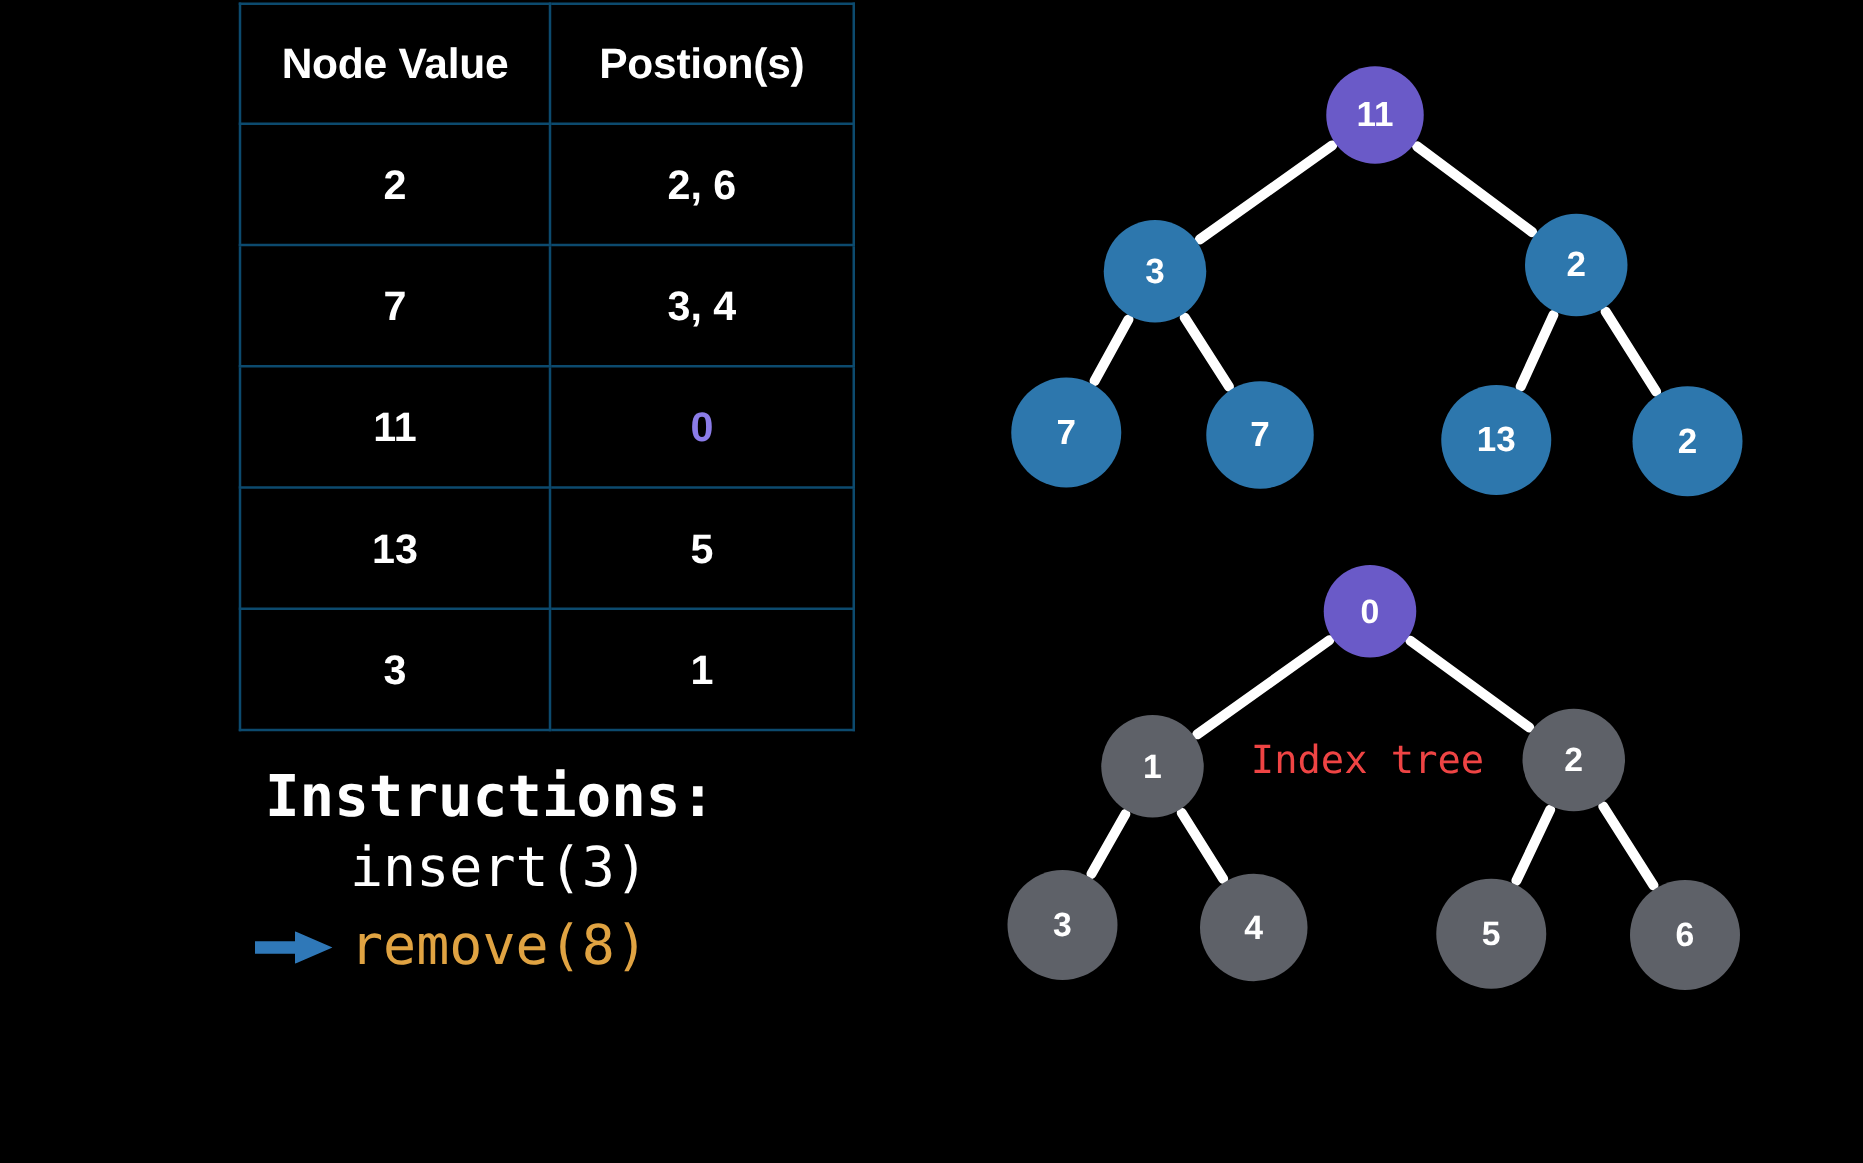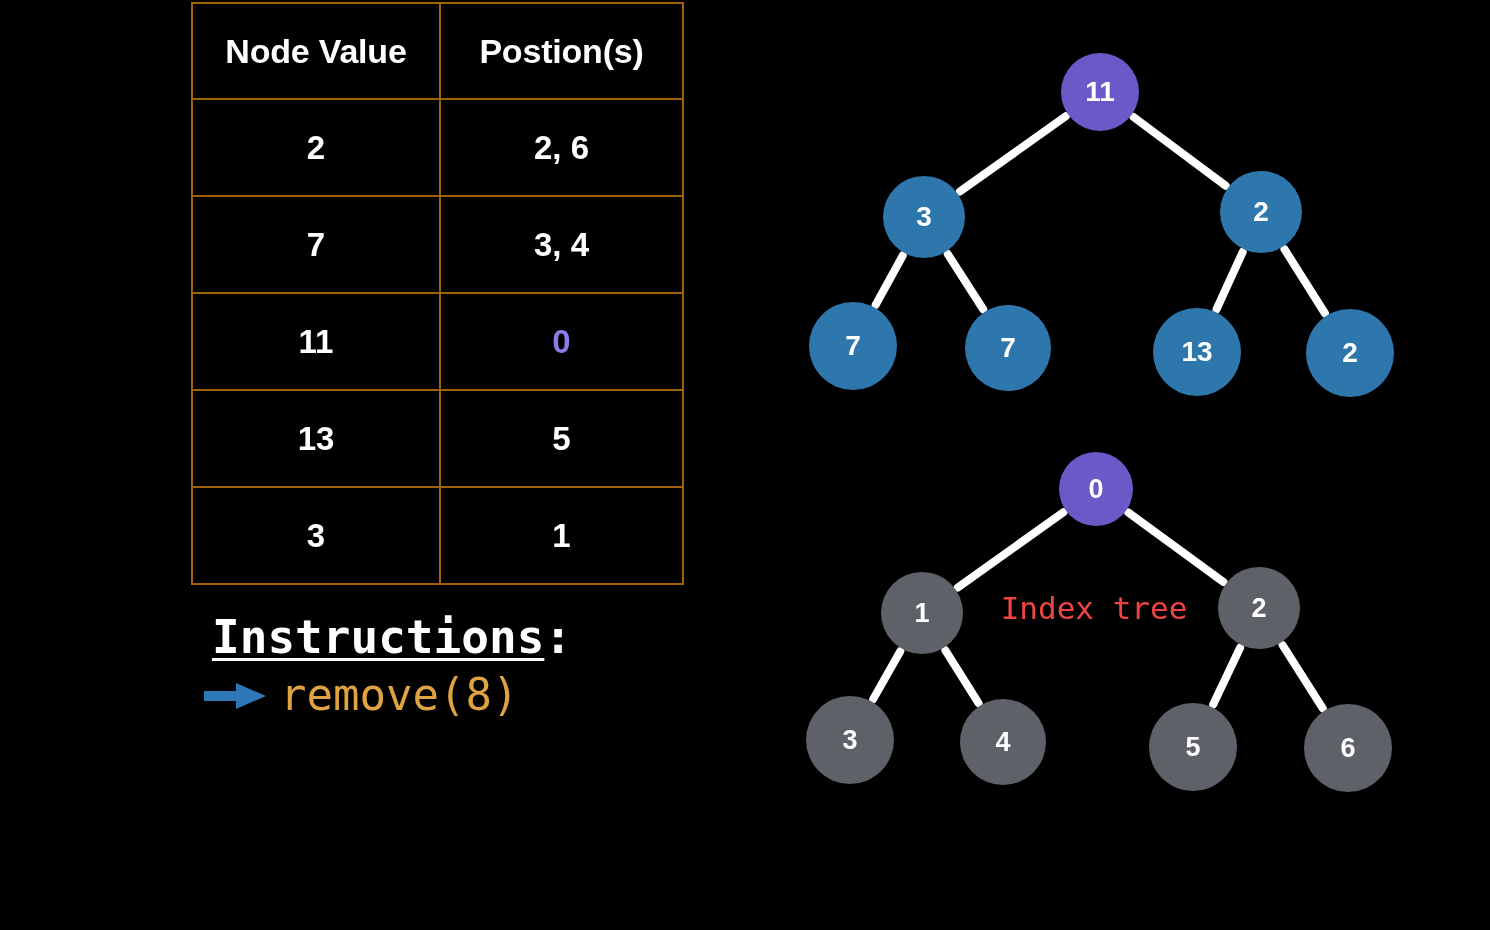--- a/index.html
+++ b/index.html
@@ -19,21 +19,21 @@
   
   #value-table {
     position: absolute;
     left: 191px;
     top: 2px;
     width: 491px;
     border-collapse: collapse;
     table-layout: fixed;
   }
   #value-table td, #value-table th {
-    border: 2px solid #a16207;
+    border: 2px solid #0c4a6e;
     color: #ffffff;
     text-align: center;
     font-family: "Liberation Sans", sans-serif;
     font-weight: bold;
     padding: 0;
   }
   #value-table col.c1 { width: 248px; }
   #value-table col.c2 { width: 243px; }
   #value-table thead th {
     height: 94px;
@@ -54,21 +54,20 @@
   }
   #instructions-title {
     font-family: "DejaVu Sans Mono", "Liberation Mono", monospace;
     font-weight: bold;
     font-size: 46px;
     color: #ffffff;
     line-height: 1.12;
     white-space: pre;
   }
   #instructions-title .uline {
-    text-decoration: underline;
     text-underline-offset: 5px;
     text-decoration-thickness: 3px;
     text-align: center;
   }
   .instr-row {
     display: flex;
     align-items: center;
     height: 62px;
     white-space: pre;
   }
@@ -165,20 +164,21 @@
         <tr>
           <td>3</td>
           <td>1</td>
         </tr>
       </tbody>
   </table>
 
   <div id="instructions-block">
     <div id="instructions-title"><span class="uline">Instructions</span><span>:</span></div>
     <div id="instructions-list">
+        <div class="instr-row"><div class="instr-marker"></div><div class="instr-text">insert(3)</div></div>
         <div class="instr-row"><div class="instr-marker"><svg class="arrow-icon" viewBox="0 0 62 26">
               <path d="M0 8 H32 V0 L62 13 L32 26 V18 H0 Z" fill="#2f78b8"></path>
             </svg></div><div class="instr-text active">remove(8)</div></div>
         <div class="instr-row"><div class="instr-marker"></div></div>
       </div>
   </div>
 
   <svg class="tree-svg" id="tree-edges" viewBox="0 0 1490 930">
       <line x1="1065.7575886489512" y1="116.31989442546083" x2="959.8730023677655" y2="191.52201536380295" stroke="#ffffff" stroke-width="8" stroke-linecap="round"></line>
       <line x1="1133.6751484720185" y1="117.09948954436156" x2="1225.721273029314" y2="185.7052966678117" stroke="#ffffff" stroke-width="8" stroke-linecap="round"></line>

